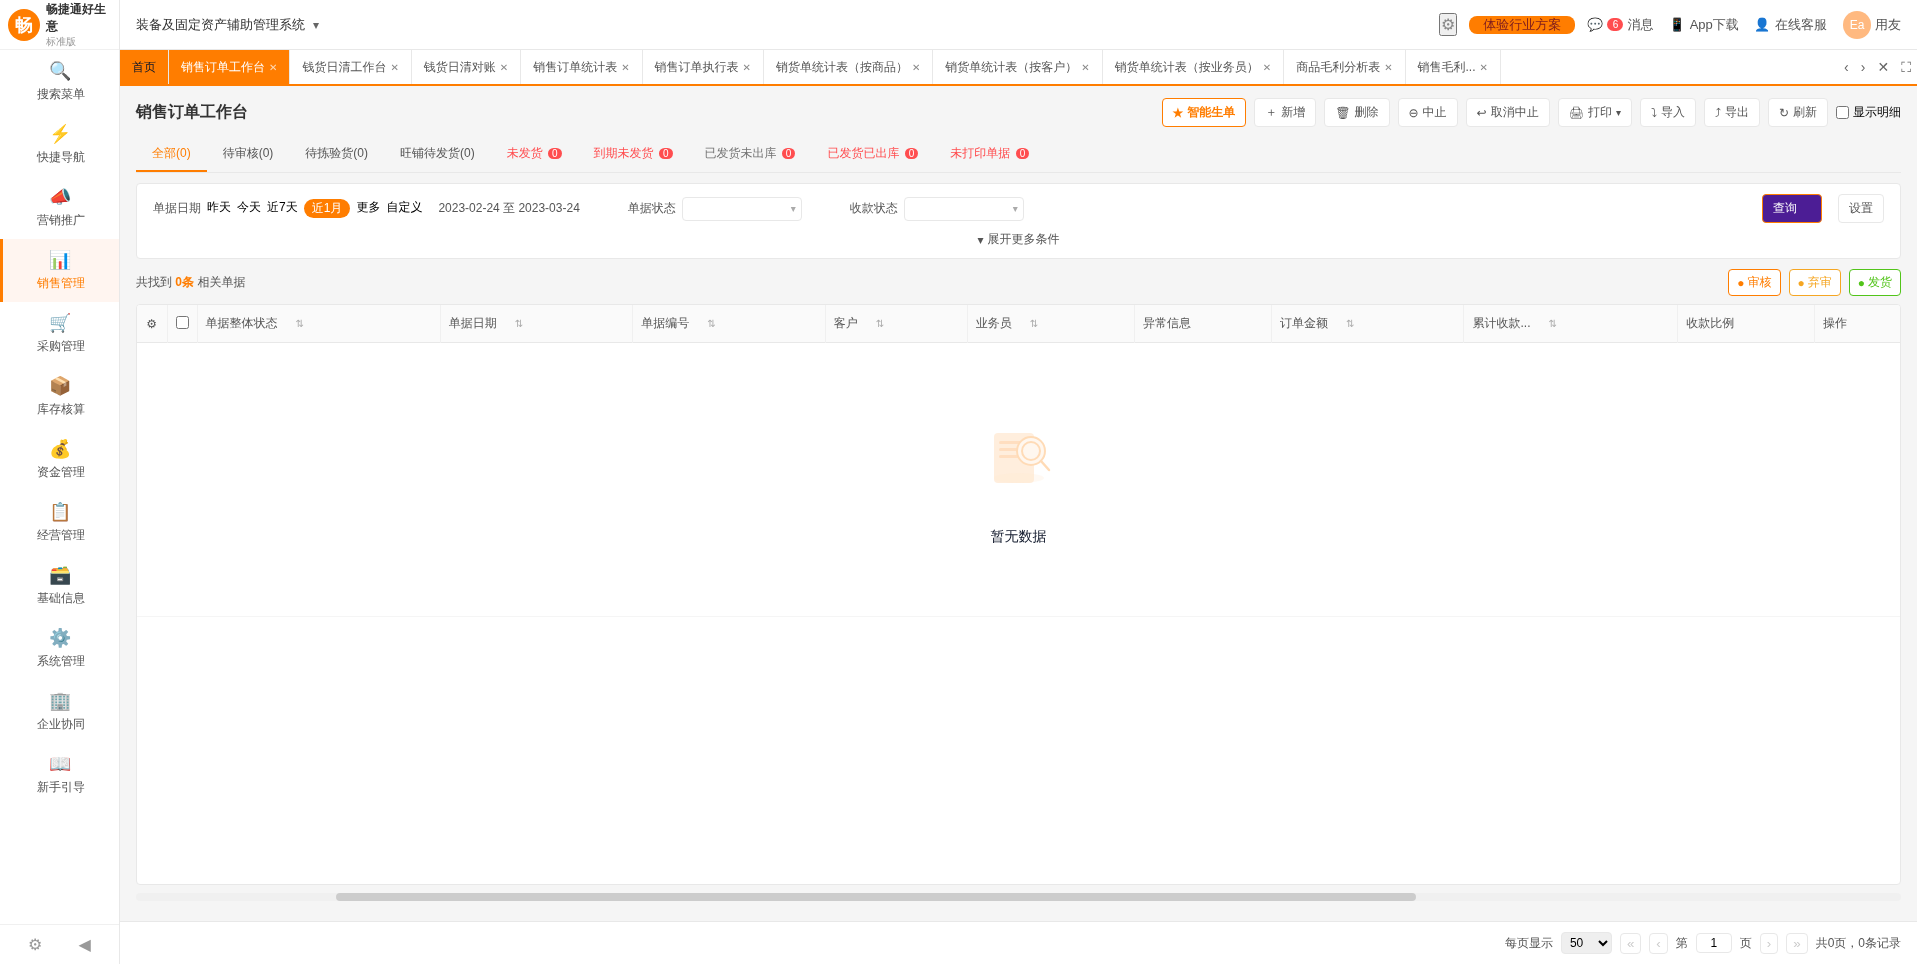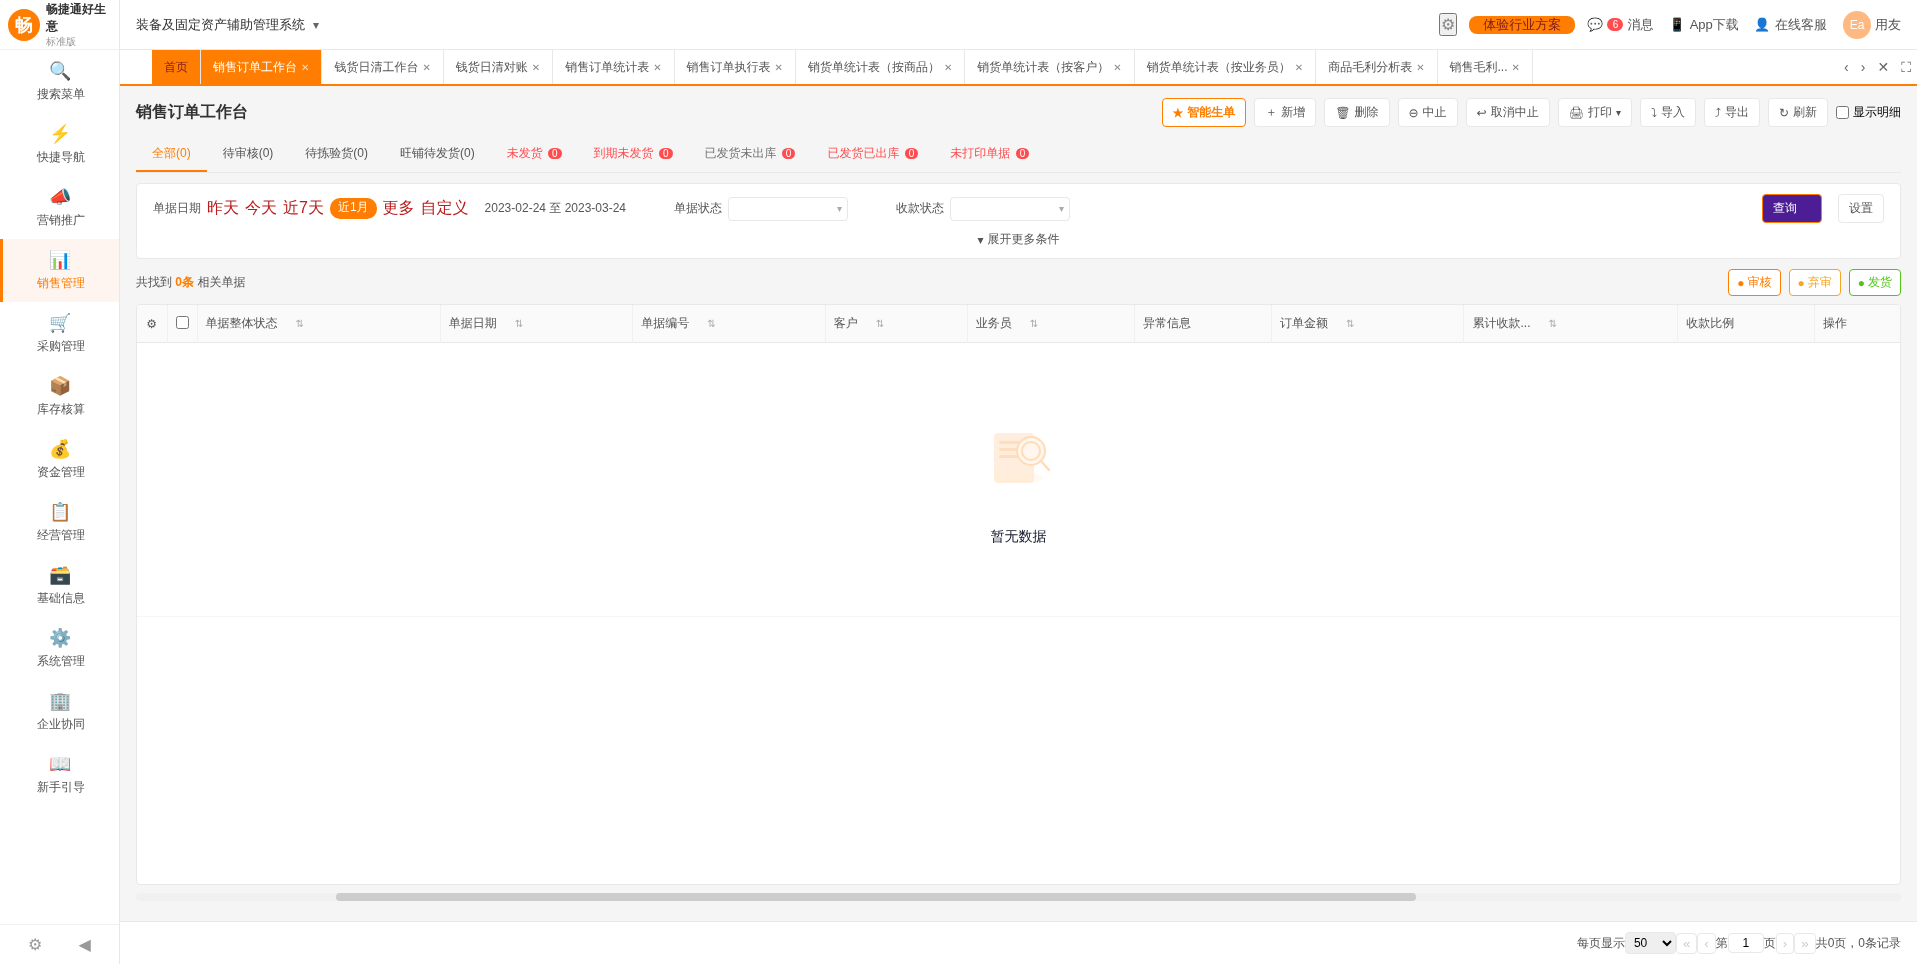--- a/index.html
+++ b/index.html
@@ -69,21 +69,21 @@
     
     .tabbar {
       background: #fff; border-bottom: 2px solid #ff7d00; display: flex; align-items: stretch;
       flex-shrink: 0; overflow: hidden; height: 36px;
     }
     .tab {
       display: flex; align-items: center; padding: 0 12px; font-size: 12px; cursor: pointer;
       color: #555; border-right: 1px solid #e8e8e8; white-space: nowrap; gap: 4px; flex-shrink: 0;
     }
     .tab.active { background: #ff7d00; color: #fff; }
-    .tab.home { color: #7f1d1d; background: #ff7d00; margin-left: 32px; }
+    .tab.home { color: #0f172a; background: #ff7d00; }
     .tab-close { font-size: 10px; cursor: pointer; opacity: 0.7; }
     .tab-nav-btns { display: flex; align-items: center; margin-left: auto; }
     .tab-nav-btn { background: none; border: none; cursor: pointer; padding: 0 6px; color: #666; font-size: 14px; }
 
     
     .page { flex: 1; overflow: auto; background: #f5f5f5; display: flex; flex-direction: column; }
     .page-inner { padding: 12px 16px; flex: 1; display: flex; flex-direction: column; }
 
     
     .page-header {
@@ -111,21 +111,21 @@
 
     
     .filter-area {
       background: #fff; border-radius: 4px; padding: 10px 16px;
       margin-bottom: 10px; display: flex; flex-wrap: wrap; gap: 8px; align-items: center;
       border: 1px solid #e8e8e8;
     }
     .filter-item { display: flex; align-items: center; gap: 6px; font-size: 12px; color: #555; }
     .filter-label { color: #555; white-space: nowrap; }
     .filter-date-links { display: flex; gap: 6px; }
-    .filter-date-link { color: #b91c1c; cursor: pointer; font-size: 16px; }
+    .filter-date-link { color: #000000; cursor: pointer; font-size: 12px; }
     .filter-date-tag {
       background: #ff7d00; color: #fff; border-radius: 10px; padding: 1px 8px;
       font-size: 12px; cursor: pointer;
     }
     .filter-select {
       border: 1px solid #e8e8e8; border-radius: 4px; padding: 4px 24px 4px 8px;
       font-size: 12px; color: #555; background: #fff; cursor: pointer; min-width: 120px;
       appearance: none; -webkit-appearance: none;
     }
     .filter-select-wrap { position: relative; display: flex; align-items: center; }
@@ -168,21 +168,21 @@
       display: flex; flex-direction: column; align-items: center; justify-content: center;
       padding: 60px 0; flex: 1;
     }
     .empty-icon { font-size: 80px; margin-bottom: 16px; opacity: 0.5; color: #ffb980; }
     .empty-text { font-size: 14px; color: #0f172a; }
 
     
     .pagination {
       display: flex; align-items: center; justify-content: flex-end;
       padding: 10px 16px; background: #fff; border-top: 1px solid #e8e8e8;
-      font-size: 12px; color: #555; flex-shrink: 0;
+      gap: 8px; font-size: 12px; color: #555; flex-shrink: 0;
     }
     .pagination-select { border: 1px solid #e8e8e8; border-radius: 4px; padding: 2px 4px; font-size: 12px; }
     .pagination-btn { background: none; border: 1px solid #e8e8e8; border-radius: 4px; padding: 2px 6px; cursor: pointer; color: #555; }
     .pagination-btn:disabled { color: #ccc; cursor: not-allowed; }
     .pagination-input { width: 36px; border: 1px solid #e8e8e8; border-radius: 4px; padding: 2px 4px; text-align: center; font-size: 12px; }
 
     .scrollbar-area { height: 8px; background: #f0f0f0; border-radius: 4px; margin: 8px 0; position: relative; }
     .scrollbar-thumb { position: absolute; left: 200px; width: 1080px; height: 8px; background: #ccc; border-radius: 4px; cursor: pointer; }
   </style>
 </head>

